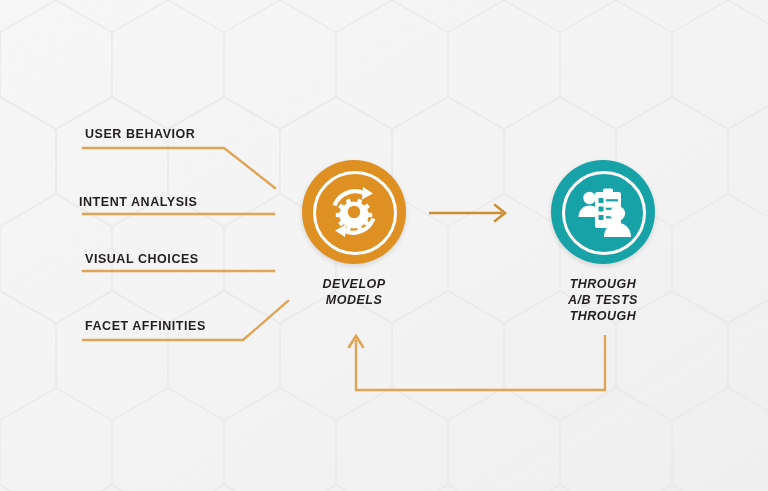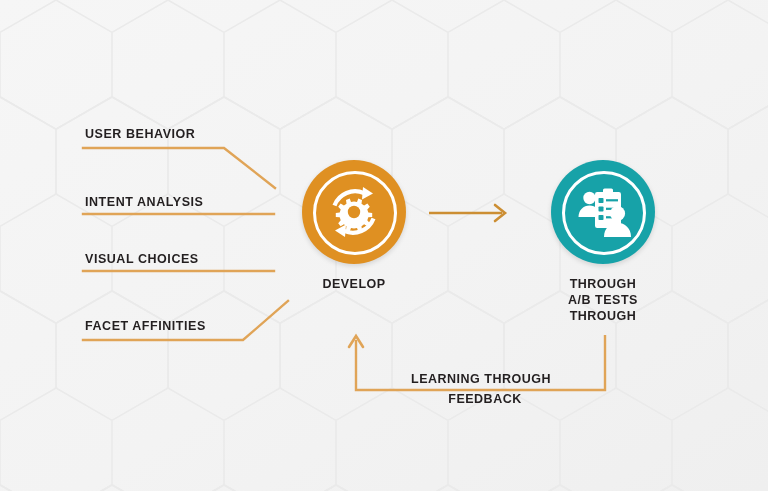--- a/index.html
+++ b/index.html
@@ -48,21 +48,21 @@
   .input-label {
     position: absolute;
     z-index: 3;
     font-weight: bold;
     font-size: 12.5px;
     letter-spacing: 0.55px;
     color: #231f20;
     white-space: nowrap;
   }
   #label-user-behavior   { left: 85px;  top: 127px; }
-  #label-intent-analysis { left: 85px;  top: 195px; }
+  #label-intent-analysis { left: 79px;  top: 195px; }
   #label-visual-choices  { left: 85px;  top: 252px; }
   #label-facet-affinities{ left: 85px;  top: 319px; }
 
   
   .node {
     position: absolute;
     z-index: 3;
     width: 200px;
     text-align: center;
   }
@@ -98,21 +98,21 @@
   }
 
   .node-caption {
     margin-top: 12px;
     font-weight: bold;
     font-size: 12.5px;
     line-height: 16px;
     letter-spacing: 0.5px;
     color: #231f20;
   }
-  .node-caption span { display: block; }
+  .node-caption span { display: block; font-style: italic; }
 
   
   #feedback-label {
     position: absolute;
     z-index: 3;
     left: 381px;
     top: 369px;
     width: 200px;
     text-align: center;
     font-weight: bold;
@@ -187,20 +187,21 @@
         <g fill="none" stroke="#ffffff" stroke-width="4.2" stroke-linecap="butt">
           <path d="M32.5 45.5 A22 22 0 0 1 62 33.2"></path>
           <path d="M71.5 58.5 A22 22 0 0 1 42 70.8"></path>
         </g>
         <polygon points="61,27 71,33.6 60,39.5" fill="#ffffff"></polygon>
         <polygon points="43,77 33,70.4 44,64.5" fill="#ffffff"></polygon>
       </svg>
     </div>
     <div class="node-caption">
       <span>DEVELOP</span>
+      <span>MODELS</span>
     </div>
   </div>
 
   <div class="node" id="node-evaluate">
     <div class="circle circle-teal">
       <div class="ring"></div>
       <svg class="glyph" viewBox="0 0 104 104" xmlns="http://www.w3.org/2000/svg" aria-hidden="true">
 
         <g fill="#ffffff">
           <circle cx="38.5" cy="38" r="6.2"></circle>
@@ -225,18 +226,14 @@
         </g>
       </svg>
     </div>
     <div class="node-caption">
       <span>THROUGH</span>
       <span>A/B TESTS</span>
       <span>THROUGH</span>
     </div>
   </div>
 
-  <div id="feedback-label">
-    <span class="fb-line1">LEARNING THROUGH</span>
-    <span class="fb-line2">FEEDBACK</span>
-  </div>
 
 </div>
 
 </body></html>

